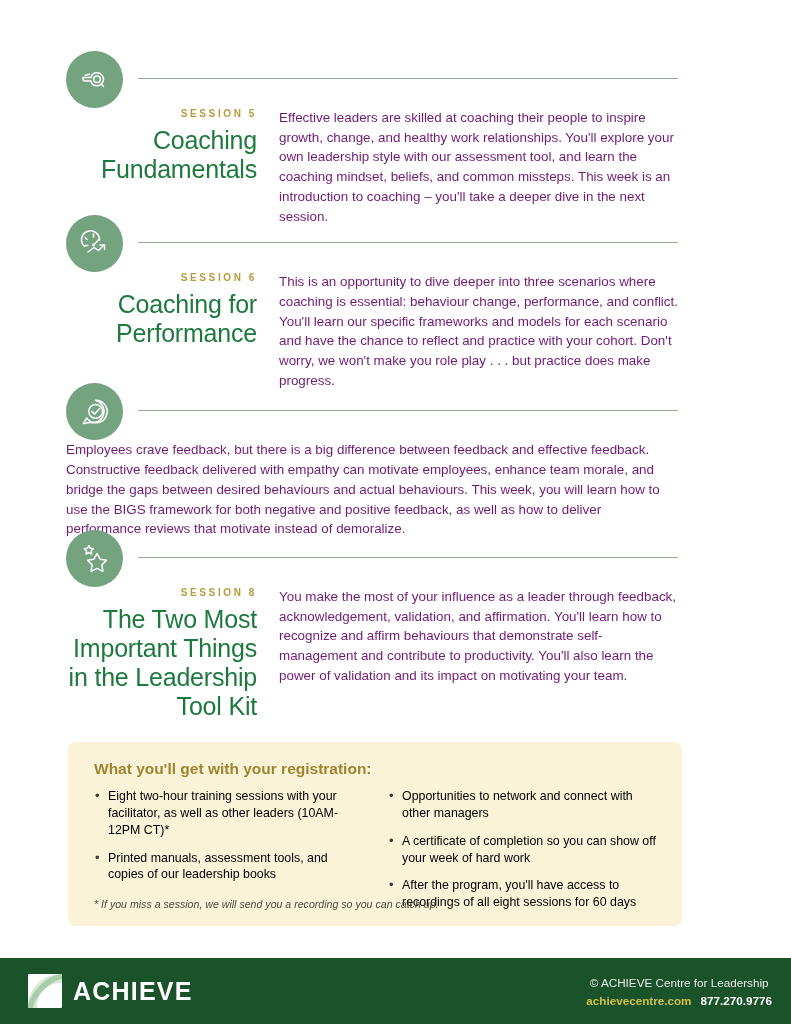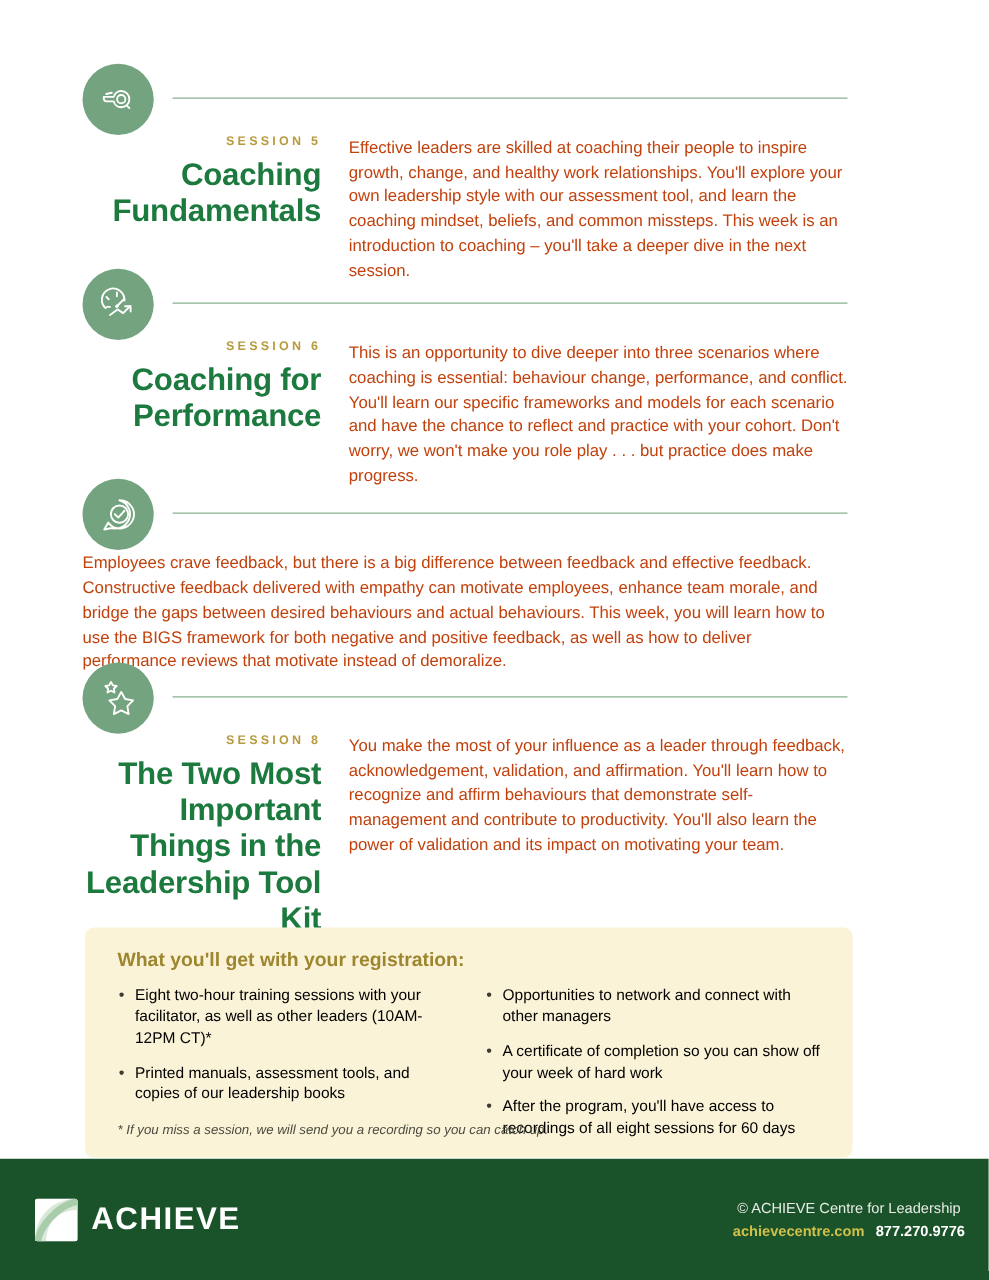--- a/index.html
+++ b/index.html
@@ -77,30 +77,30 @@
     font-weight: bold;
     letter-spacing: 2.6px;
     color: #b89a3f;
     margin-bottom: 7px;
     white-space: nowrap;
   }
 
   .session-title {
     font-size: 25px;
     line-height: 1.16;
-    font-weight: bold;
+    font-weight: normal;
     color: #1d7a3e;
     letter-spacing: -0.2px;
   }
 
   .session-text {
     flex: 1;
     font-size: 13.4px;
     line-height: 1.47;
-    color: #c2410c;
+    color: #701a75;
   }
 
   .s5 .session-body { padding-bottom: 16px; }
   .s6 .session-body { padding-bottom: 20px; }
   .s7 .session-body { padding-bottom: 18px; }
   .s8 .session-body { padding-bottom: 10px; }
 
   
   .reg-box {
     position: absolute;
@@ -157,21 +157,21 @@
     font-style: italic;
     color: #4a4a3e;
   }
 
   
   .footer {
     position: absolute;
     left: 0;
     bottom: 0;
     width: 791px;
-    height: 97px;
+    height: 66px;
     background: #1a5229;
   }
 
   .footer-brand {
     position: absolute;
     left: 28px;
     top: 50%;
     transform: translateY(-50%);
     display: flex;
     align-items: center;

